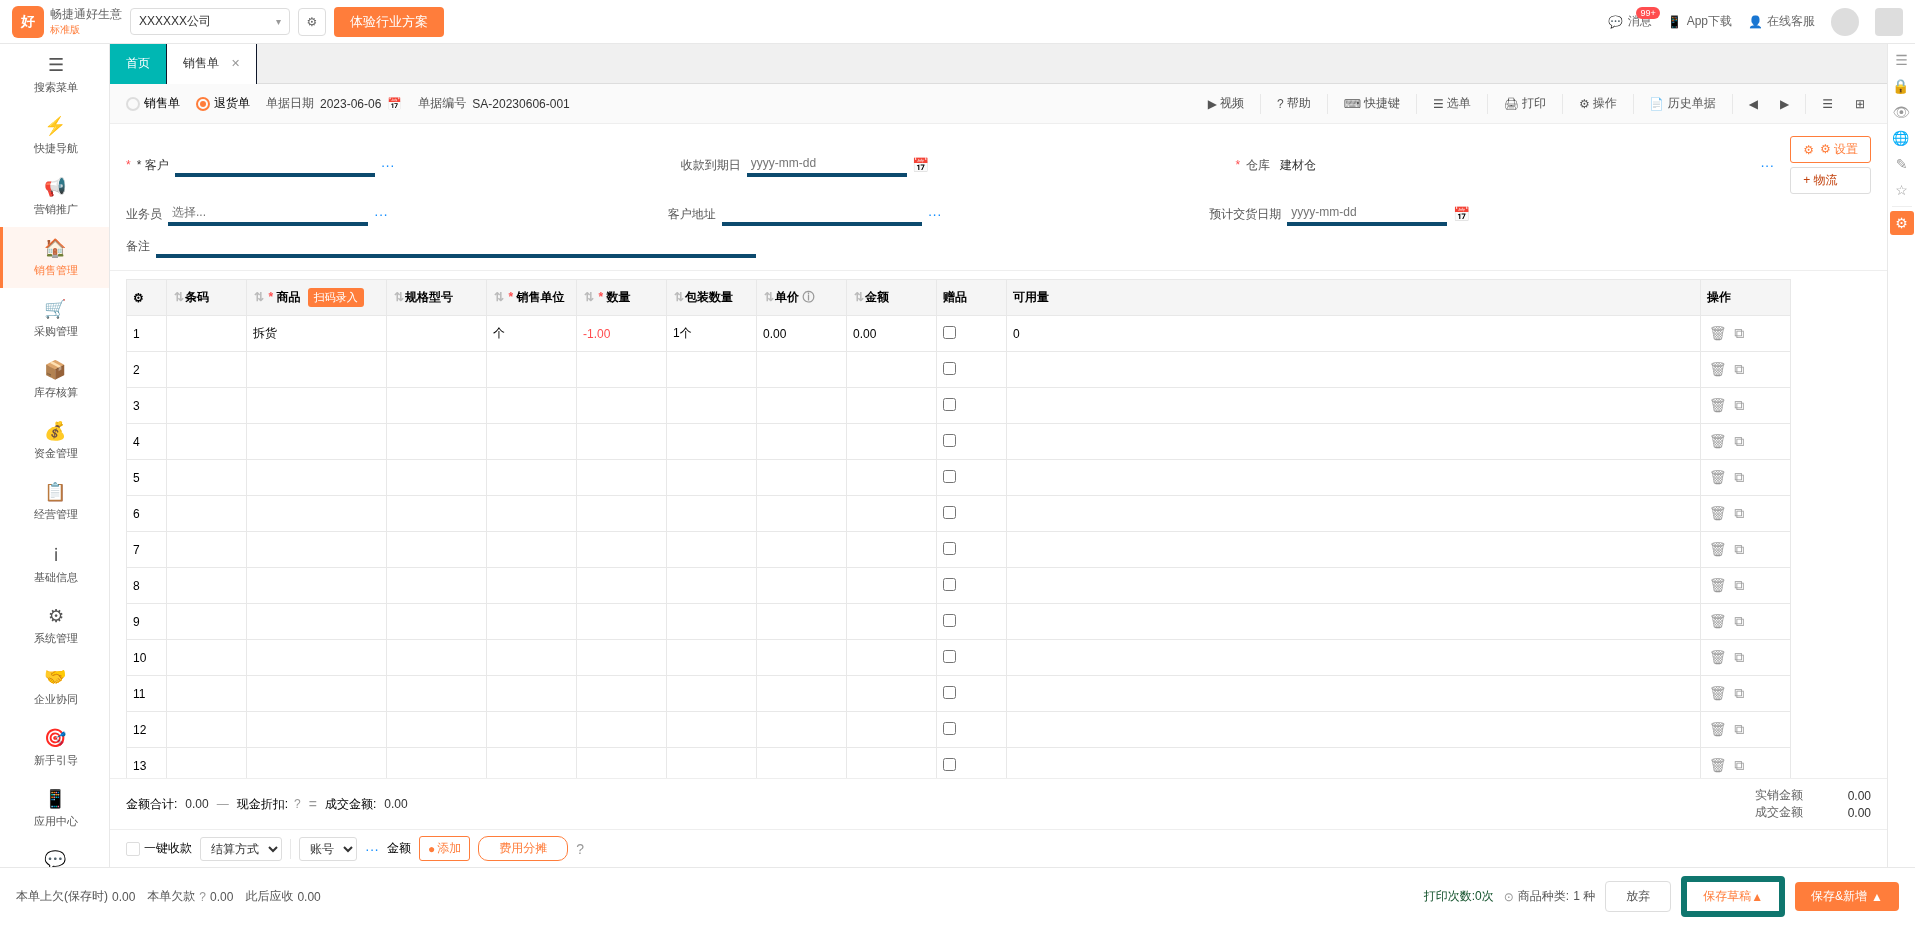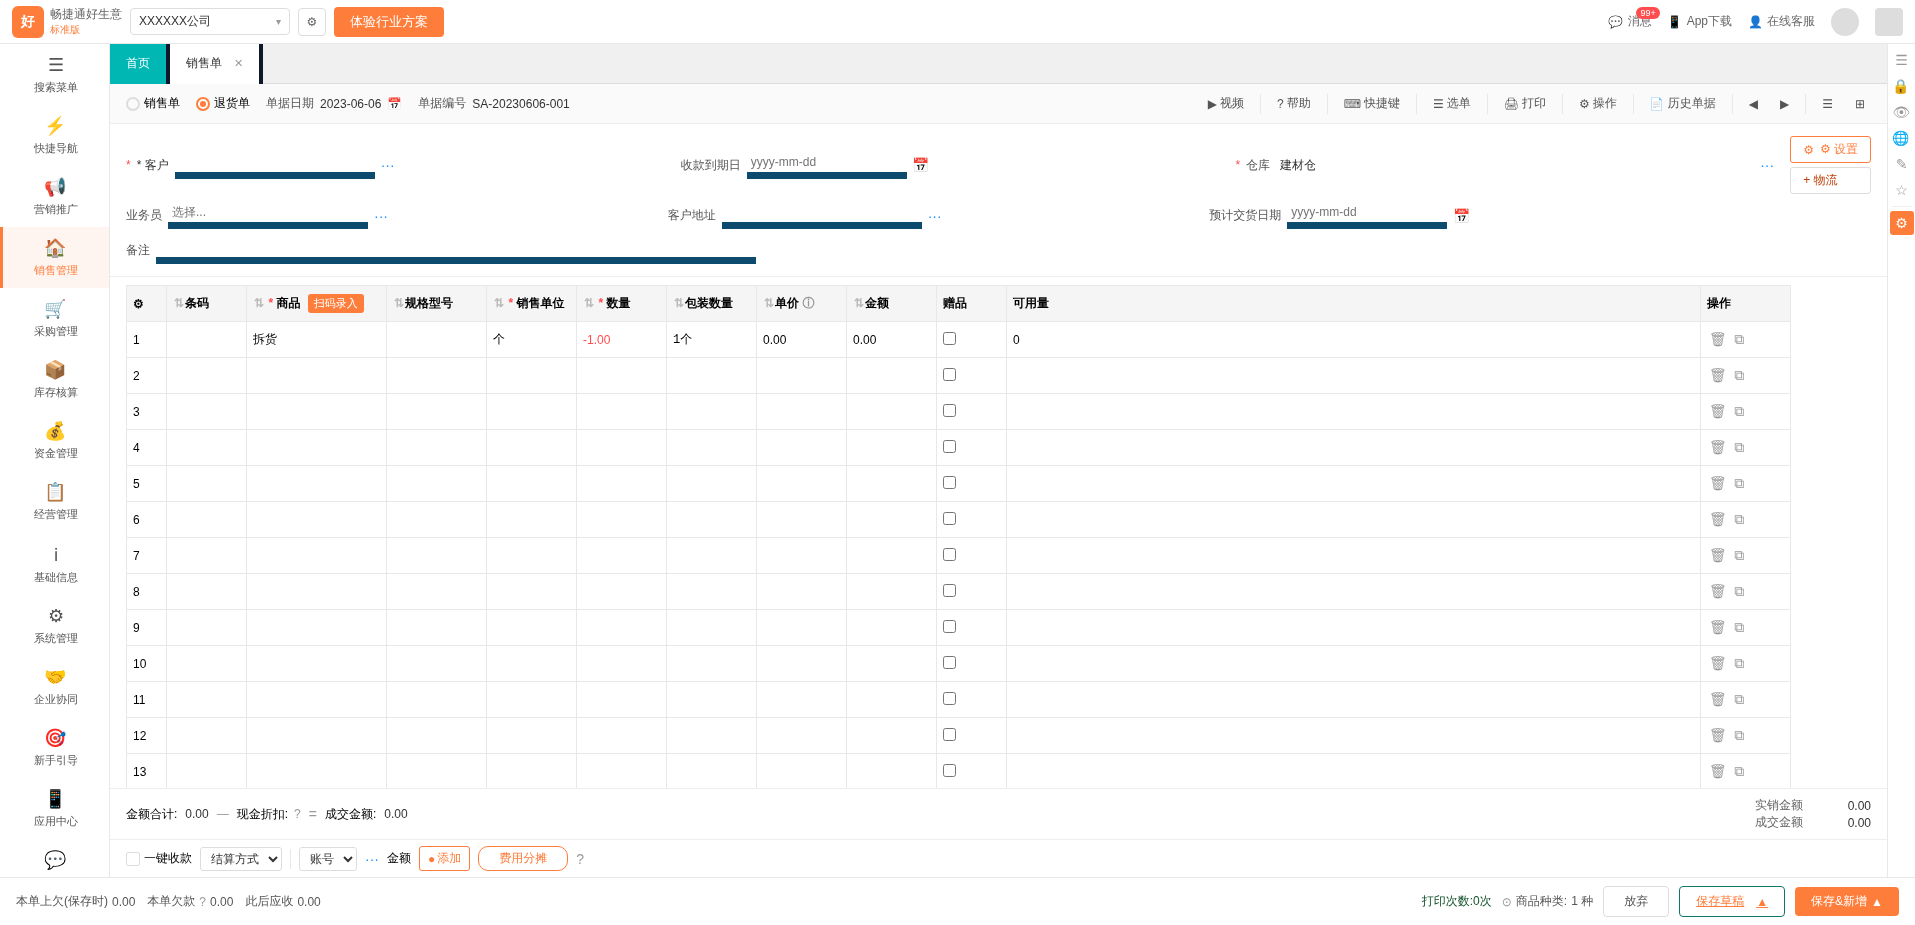--- a/index.html
+++ b/index.html
@@ -85,21 +85,21 @@
       flex: 1; display: flex; flex-direction: column; overflow: hidden;
     }
 
     
     .tab-bar {
       height: 40px; background: #f0f0f0; display: flex; align-items: center;
       border-bottom: 1px solid #ddd; flex-shrink: 0;
     }
     .tab-item {
       height: 40px; padding: 0 16px; display: flex; align-items: center;
-      cursor: pointer; gap: 6px; color: #555; border-right: 4px solid #0f172a;
+      cursor: pointer; gap: 6px; color: #555; border-right: 1px solid #0f172a;
     }
     .tab-item.active { background: #fff; color: #333; }
     .tab-home { background: #00b7b3; color: white; }
 
     
     .form-area {
       flex: 1; overflow-y: auto; background: #fff; display: flex; flex-direction: column;
     }
 
     
@@ -130,21 +130,21 @@
     .form-fields {
       padding: 12px 16px; display: flex; flex-direction: column; gap: 8px;
       border-bottom: 1px solid #eee; flex-shrink: 0;
     }
     .form-row { display: flex; align-items: center; gap: 16px; }
     .form-field {
       display: flex; align-items: center; gap: 6px; flex: 1;
     }
     .field-req { color: #ff4d4f; }
     .field-input {
-      flex: 1; border: none; border-bottom: 7px solid #0c4a6e;
+      flex: 1; border: none; border-bottom: 4px solid #0c4a6e;
       padding: 3px 4px; color: #333; background: transparent; outline: none;
       min-width: 0;
     }
     .field-dots { color: #1890ff; cursor: pointer; font-size: 14px; }
     .field-calendar { color: #999; cursor: pointer; font-size: 14px; }
     .right-actions {
       display: flex; flex-direction: column; gap: 4px; margin-left: auto;
       padding-right: 0;
     }
     .action-btn {
@@ -223,23 +223,23 @@
       padding: 8px 16px; background: #fff; border-top: 1px solid #e8e8e8;
       display: flex; align-items: center; gap: 12px; flex-shrink: 0;
     }
     .footer-info { display: flex; align-items: center; gap: 4px; color: #555; }
     .footer-actions { margin-left: auto; display: flex; align-items: center; gap: 10px; }
     .discard-btn {
       background: #fff; border: 1px solid #ddd; color: #555;
       padding: 6px 20px; border-radius: 4px; cursor: pointer;
     }
     .draft-btn {
-      background: #fff; border: 1px solid #0f766e; color: #ff7d3b;
+      background: #fff; border: 6px solid #0f766e; color: #ff7d3b;
       padding: 6px 16px; border-radius: 4px; cursor: pointer;
-      display: flex; align-items: center; gap: 12px; text-decoration: underline;
+      display: flex; align-items: center; gap: 0;
     }
     .save-new-btn {
       background: #ff7d3b; border: none; color: white;
       padding: 6px 16px; border-radius: 4px; cursor: pointer;
       display: flex; align-items: center; gap: 4px;
     }
     .print-count { color: #14532d; }
     .product-kind { color: #555; display: flex; align-items: center; gap: 4px; }
 
     
@@ -558,21 +558,21 @@
             </tr>
           </thead>
           <tbody id="table-body">
           <tr>
       <td class="td-center">1</td>
       <td><input style="border: none; width: 100%; outline: none; background: transparent;" value=""></td>
       <td><input style="border: none; width: 100%; outline: none; background: transparent;" value="拆货"></td>
       <td><input style="border: none; width: 100%; outline: none; background: transparent;" value=""></td>
       <td><input style="border: none; width: 100%; outline: none; background: transparent;" value="个"></td>
       <td class="cell-red"><input style="border: none; width: 100%; outline: none; background: transparent; color: rgb(255, 77, 79);" value="-1.00"></td>
-      <td><input style="border: none; width: 100%; outline: none; background: transparent; font-family: Liberation Mono, monospace;" value="1个"></td>
+      <td><input style="border: none; width: 100%; outline: none; background: transparent;" value="1个"></td>
       <td><input style="border: none; width: 100%; outline: none; background: transparent;" value="0.00"></td>
       <td><input style="border: none; width: 100%; outline: none; background: transparent;" value="0.00"></td>
       <td class="td-center"><input type="checkbox" style=""></td>
       <td>0</td>
       <td>
         <span class="op-icon" title="删除">🗑</span>
         <span class="op-icon" title="复制">⧉</span>
       </td>
     </tr>
               <tr>

